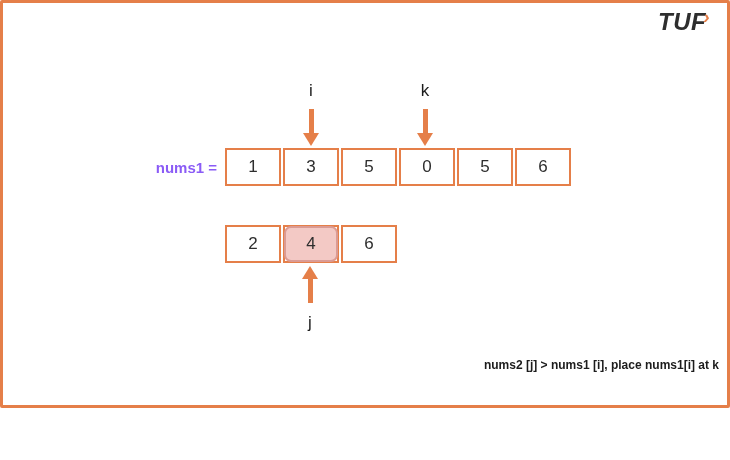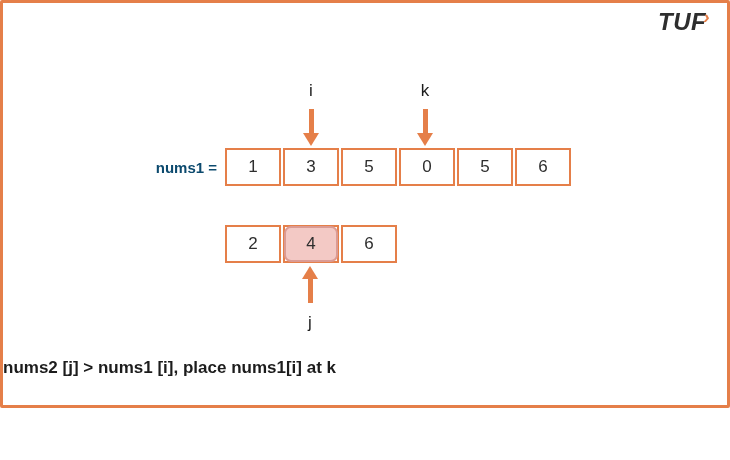--- a/index.html
+++ b/index.html
@@ -37,35 +37,35 @@
     border-left: 8px solid transparent; border-right: 8px solid transparent;
     border-top: 13px solid var(--orange);
   }
   .head-up {
     width: 0; height: 0;
     border-left: 8px solid transparent; border-right: 8px solid transparent;
     border-bottom: 13px solid var(--orange);
   }
   .arr-label {
     position: absolute; left: 128px; width: 86px; text-align: right;
-    font-weight: bold; font-size: 15px; color: #0c4a6e; line-height: 19px;
+    font-weight: bold; font-size: 15px; color: #8b5cf6; line-height: 19px;
   }
   .cells { position: absolute; display: flex; gap: 2px; }
   .cell {
     width: 56px; height: 38px; border: 2px solid var(--orange); background: #fff;
     display: flex; align-items: center; justify-content: center; position: relative;
   }
   .cell-val { position: relative; z-index: 1; font-size: 17px; color: #2E2E2E; }
   .cell.hl::before {
     content: ""; position: absolute; inset: -1px; border-radius: 7px;
     background: var(--hl-fill); border: 2px solid var(--hl-border);
   }
   .caption {
-    position: absolute; left: 0; top: 355px; width: 716px; text-align: left;
-    font-weight: bold; font-size: 17px; color: var(--ink);
+    position: absolute; left: 0; top: 355px; width: 716px; text-align: right;
+    font-weight: bold; font-size: 12px; color: var(--ink);
   }
 </style>
 </head>
 <body>
 
 <div class="frame">
 
   <div class="logo"><span>TUF</span><span class="logo-chev">›</span></div>
 
   <div class="ptr-label" style="left:296px; top:78px;">i</div>

